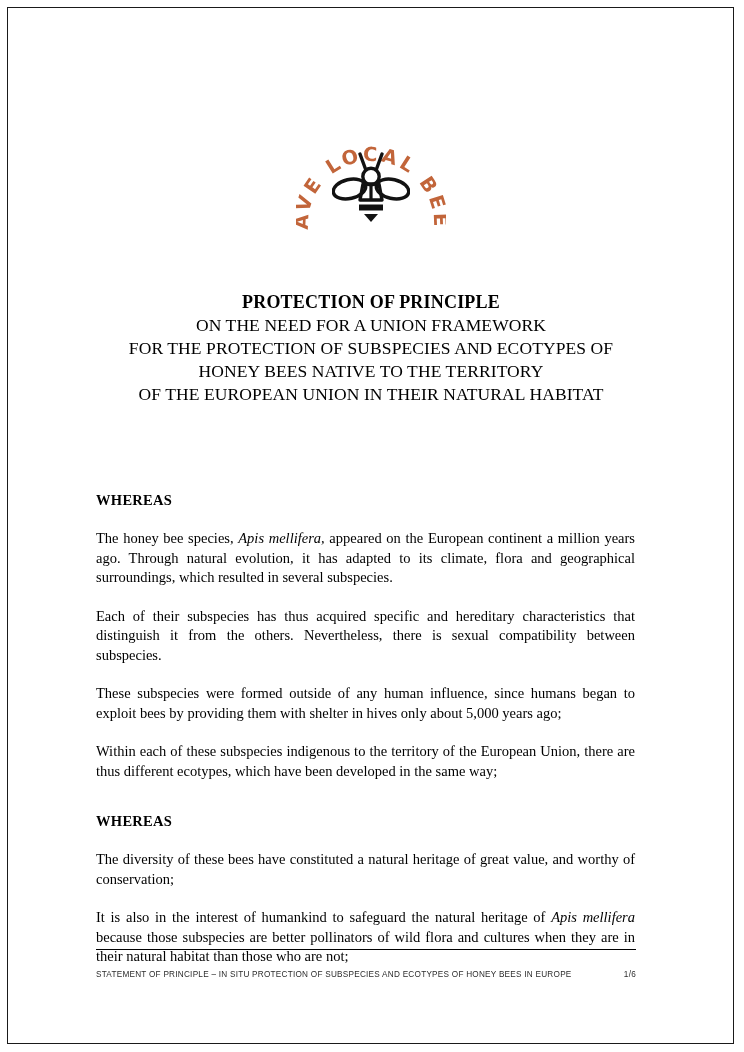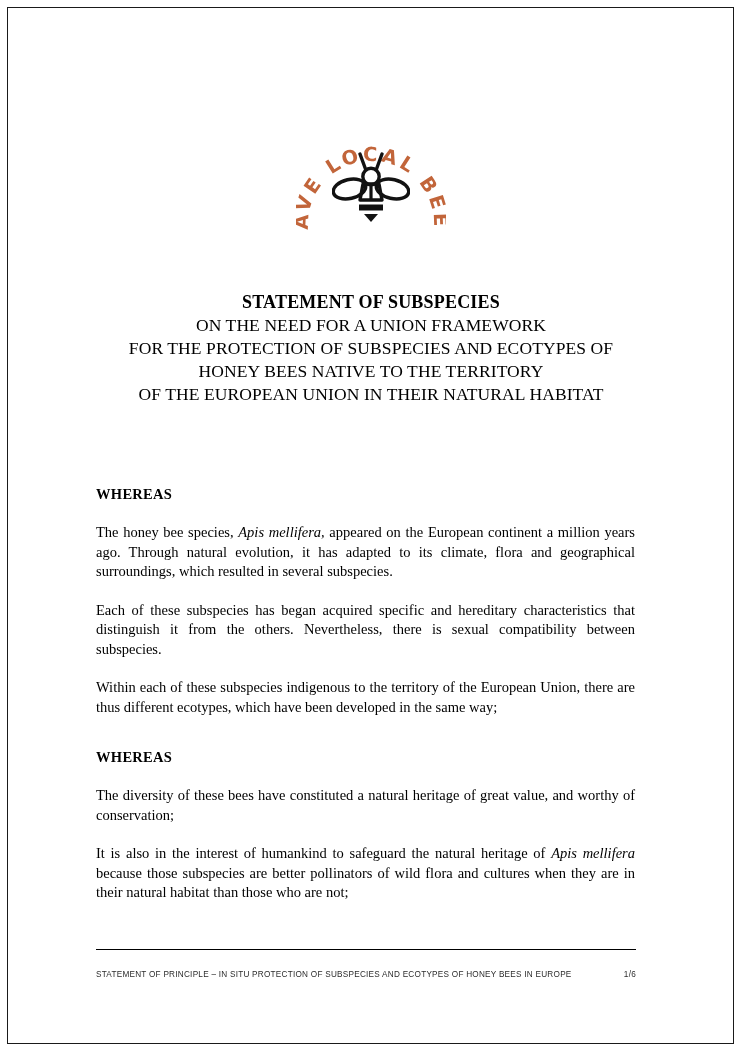--- a/index.html
+++ b/index.html
@@ -81,21 +81,21 @@
   #body-block {
     position: absolute;
     left: 88px;
     top: 472px;
     width: 539px;
   }
   .heading {
     font-weight: bold;
     font-size: 14.5px;
     letter-spacing: 0.3px;
-    margin: 6px 0 20px 0;
+    margin: 12px 0 20px 0;
   }
   .heading.spaced-top {
     margin-top: 32px;
   }
   .para {
     font-size: 14.5px;
     line-height: 19.5px;
     text-align: justify;
     text-justify: inter-word;
     margin: 0 0 19px 0;
@@ -157,35 +157,36 @@
         <path d="M 31 32 L 47 32 L 50 48 L 28 48 Z" fill="none" stroke="#121212" stroke-width="3.4" stroke-linejoin="round"></path>
         <line x1="39" y1="33" x2="39" y2="47" stroke="#121212" stroke-width="3.2"></line>
         <rect x="27" y="52.5" width="24" height="6" fill="#121212"></rect>
         <path d="M 32 62 L 46 62 L 39 70 Z" fill="#121212"></path>
       </svg>
 
     </div>
   </div>
 
   <div id="title-block">
-    <div class="title-line main">STATEMENT OF SUBSPECIES</div>
+    <div class="title-line main">PROTECTION OF PRINCIPLE</div>
     <div class="title-line">ON THE NEED FOR A UNION FRAMEWORK</div>
     <div class="title-line">FOR THE PROTECTION OF SUBSPECIES AND ECOTYPES OF</div>
     <div class="title-line">HONEY BEES NATIVE TO THE TERRITORY</div>
     <div class="title-line">OF THE EUROPEAN UNION IN THEIR NATURAL HABITAT</div>
   </div>
 
   <div id="body-block">
 
     <p class="heading">WHEREAS</p>
 
     <p class="para"><span>The honey bee species, </span><em>Apis mellifera,</em><span> appeared on the European continent a million years ago. Through natural evolution, it has adapted to its climate, flora and geographical surroundings, which resulted in several subspecies.</span></p>
 
-    <p class="para">Each of these subspecies has began acquired specific and hereditary characteristics that distinguish it from the others. Nevertheless, there is sexual compatibility between subspecies.</p>
-
+    <p class="para">Each of their subspecies has thus acquired specific and hereditary characteristics that distinguish it from the others. Nevertheless, there is sexual compatibility between subspecies.</p>
+
+    <p class="para">These subspecies were formed outside of any human influence, since humans began to exploit bees by providing them with shelter in hives only about 5,000 years ago;</p>
 
     <p class="para">Within each of these subspecies indigenous to the territory of the European Union, there are thus different ecotypes, which have been developed in the same way;</p>
 
     <p class="heading spaced-top">WHEREAS</p>
 
     <p class="para">The diversity of these bees have constituted a natural heritage of great value, and worthy of conservation;</p>
 
     <p class="para"><span>It is also in the interest of humankind to safeguard the natural heritage of </span><em>Apis mellifera</em><span> because those subspecies are better pollinators of wild flora and cultures when they are in their natural habitat than those who are not;</span></p>
 
   </div>

